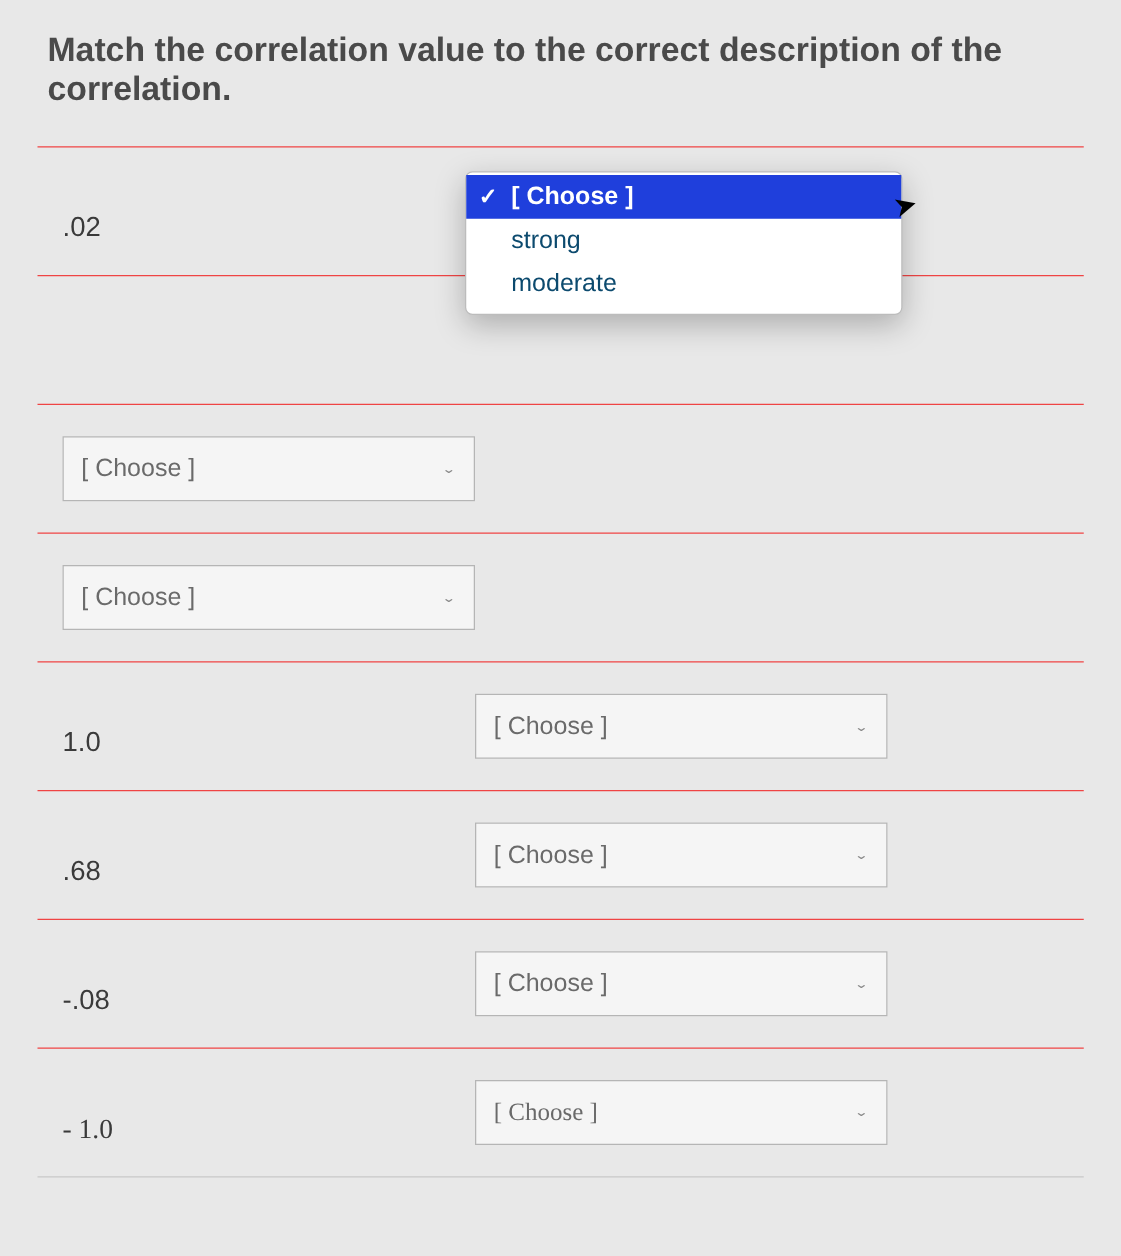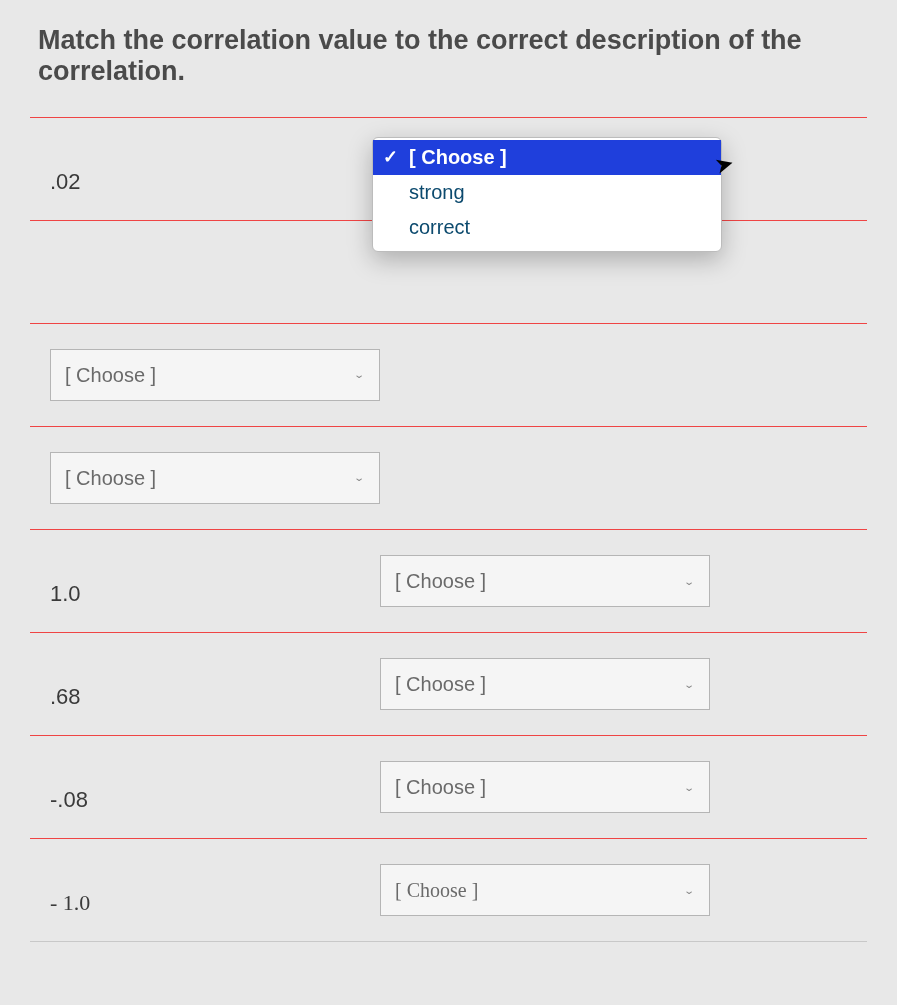--- a/index.html
+++ b/index.html
@@ -111,21 +111,21 @@
       <div class="open-dropdown">
         <div class="dd-item selected">
           <span class="check">✓</span>
           <span>[ Choose ]</span>
           <span class="cursor-arrow">➤</span>
         </div>
         <div class="dd-item">
           <span>strong</span>
         </div>
         <div class="dd-item">
-          <span>correct</span>
+          <span>moderate</span>
         </div>
       </div>
     </div>
   </div>
 
   <div class="row">
     <div class="dropdown-cell">
       <div class="select-box" style="visibility:hidden;">
         <span>[ Choose ]</span>
         <span class="chevron">⌄</span>

